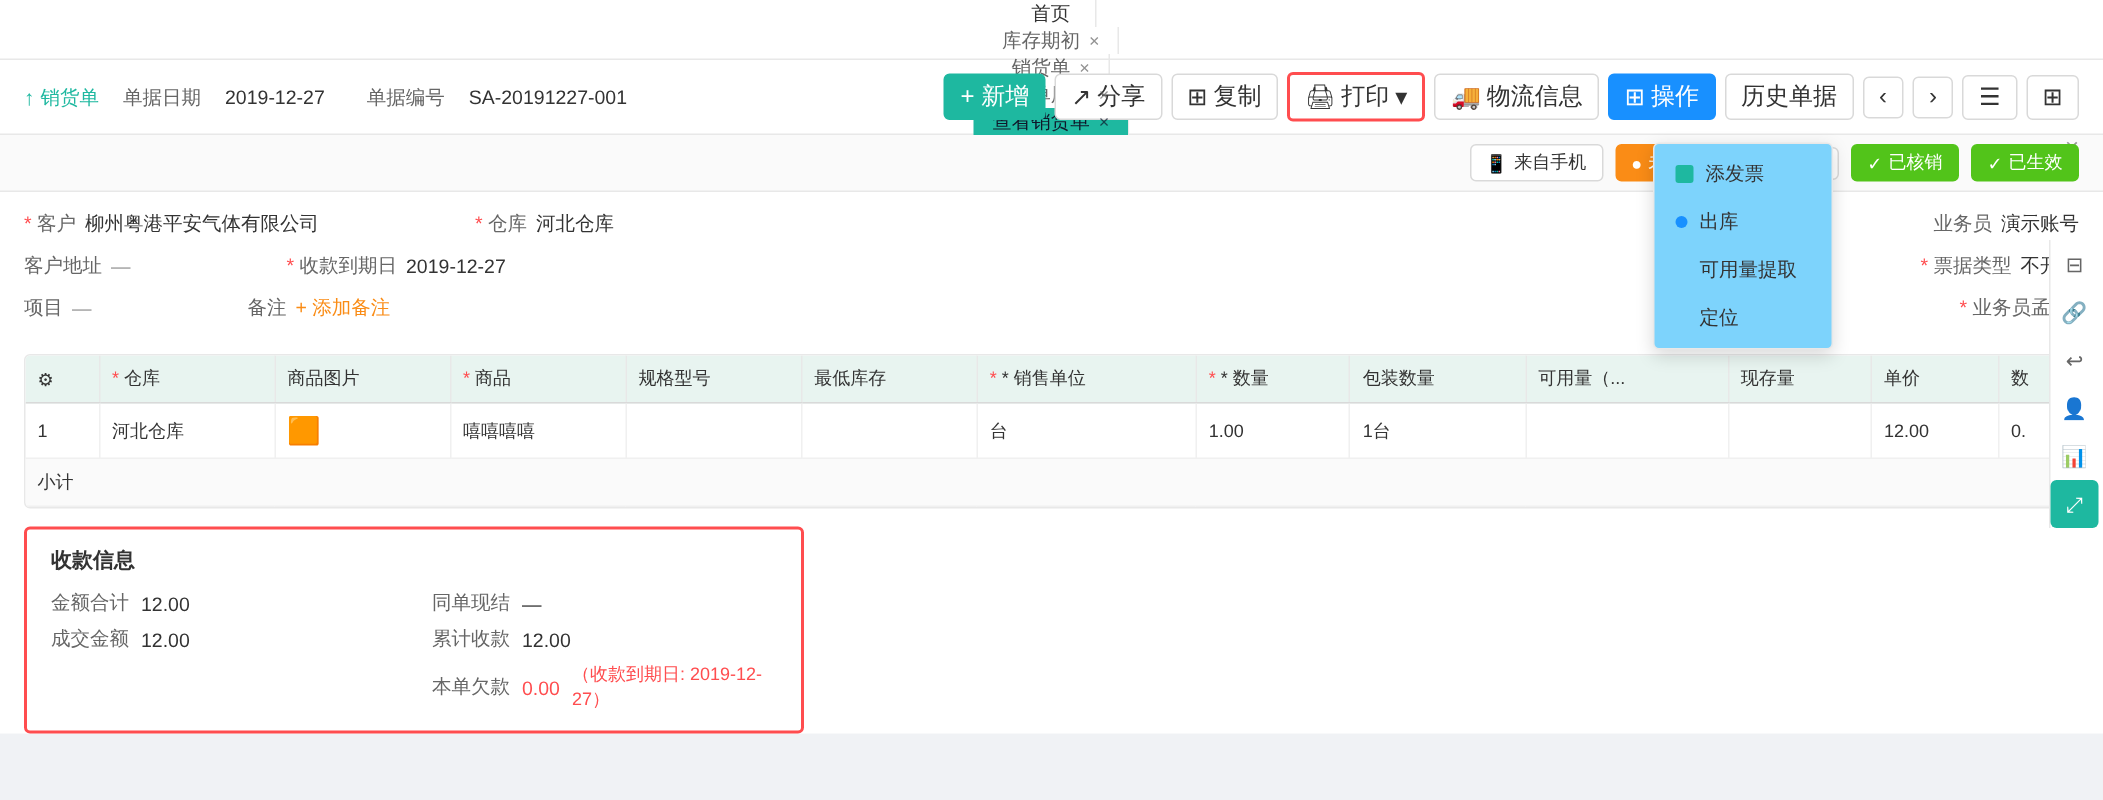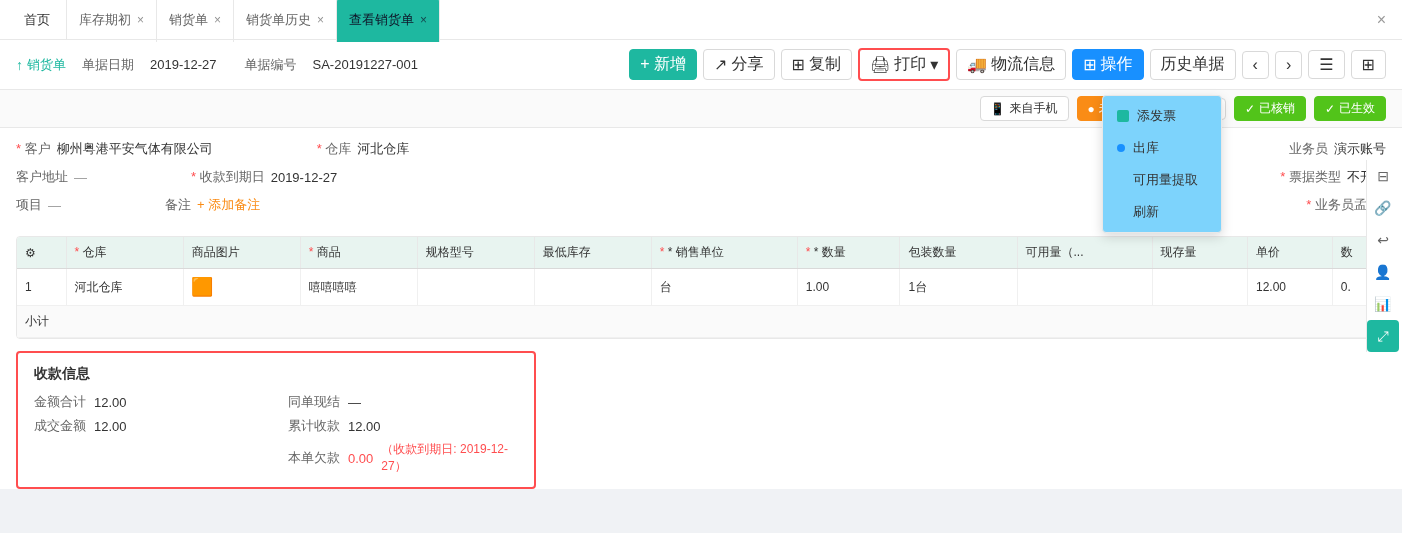--- a/index.html
+++ b/index.html
@@ -1,19 +1,19 @@
 <!DOCTYPE html>
 <html><head>
   <meta charset="utf-8">
   <style>
     * { box-sizing: border-box; margin: 0; padding: 0; }
     body { font-family: -apple-system, BlinkMacSystemFont, "PingFang SC", "Microsoft YaHei", sans-serif; font-size: 13px; background: #f0f2f5; color: #333; }
     
     
-    .tab-bar { display: flex; align-items: center; background: #fff; border-bottom: 1px solid #e8e8e8; padding: 0 8px; height: 40px; }
+    .tab-bar { display: flex; align-items: center; background: #fff; border-bottom: 1px solid #e8e8e8; padding: 0 8px; height: 40px; flex-direction: column; }
     .tab-item { display: flex; align-items: center; padding: 0 12px; height: 44px; cursor: pointer; color: #666; border-right: 1px solid #e8e8e8; font-size: 13px; white-space: nowrap; }
     .tab-item.active { background: #1eb8a0; color: #0f172a; border-radius: 4px 4px 0 0; }
     .tab-item .close-btn { margin-left: 6px; font-size: 12px; cursor: pointer; opacity: 0.7; }
     .tab-bar-close { margin-left: auto; cursor: pointer; font-size: 16px; color: #999; padding: 0 8px; }
 
     
     .main-container { background: #fff; margin: 0; }
     
     
     .doc-header { display: flex; align-items: center; padding: 8px 16px; border-bottom: 1px solid #e8e8e8; background: #fff; }
@@ -297,21 +297,21 @@
     <div class="dropdown-item">
       <span class="dropdown-dot blue"></span>
       <span>出库</span>
     </div>
     <div class="dropdown-item">
       <span style="width:8px;display:inline-block;"></span>
       <span>可用量提取</span>
     </div>
     <div class="dropdown-item">
       <span style="width:8px;display:inline-block;"></span>
-      <span>刷新</span>
+      <span>定位</span>
     </div>
   </div>
 
   <div style="position:fixed;right:0;top:160px;display:flex;flex-direction:column;background:#fff;border-left:1px solid #e8e8e8;width:36px;">
     <div class="sidebar-icon-btn">⊟</div>
     <div class="sidebar-icon-btn">🔗</div>
     <div class="sidebar-icon-btn">↩</div>
     <div class="sidebar-icon-btn">👤</div>
     <div class="sidebar-icon-btn">📊</div>
     <div class="sidebar-icon-btn active">⤢</div>

